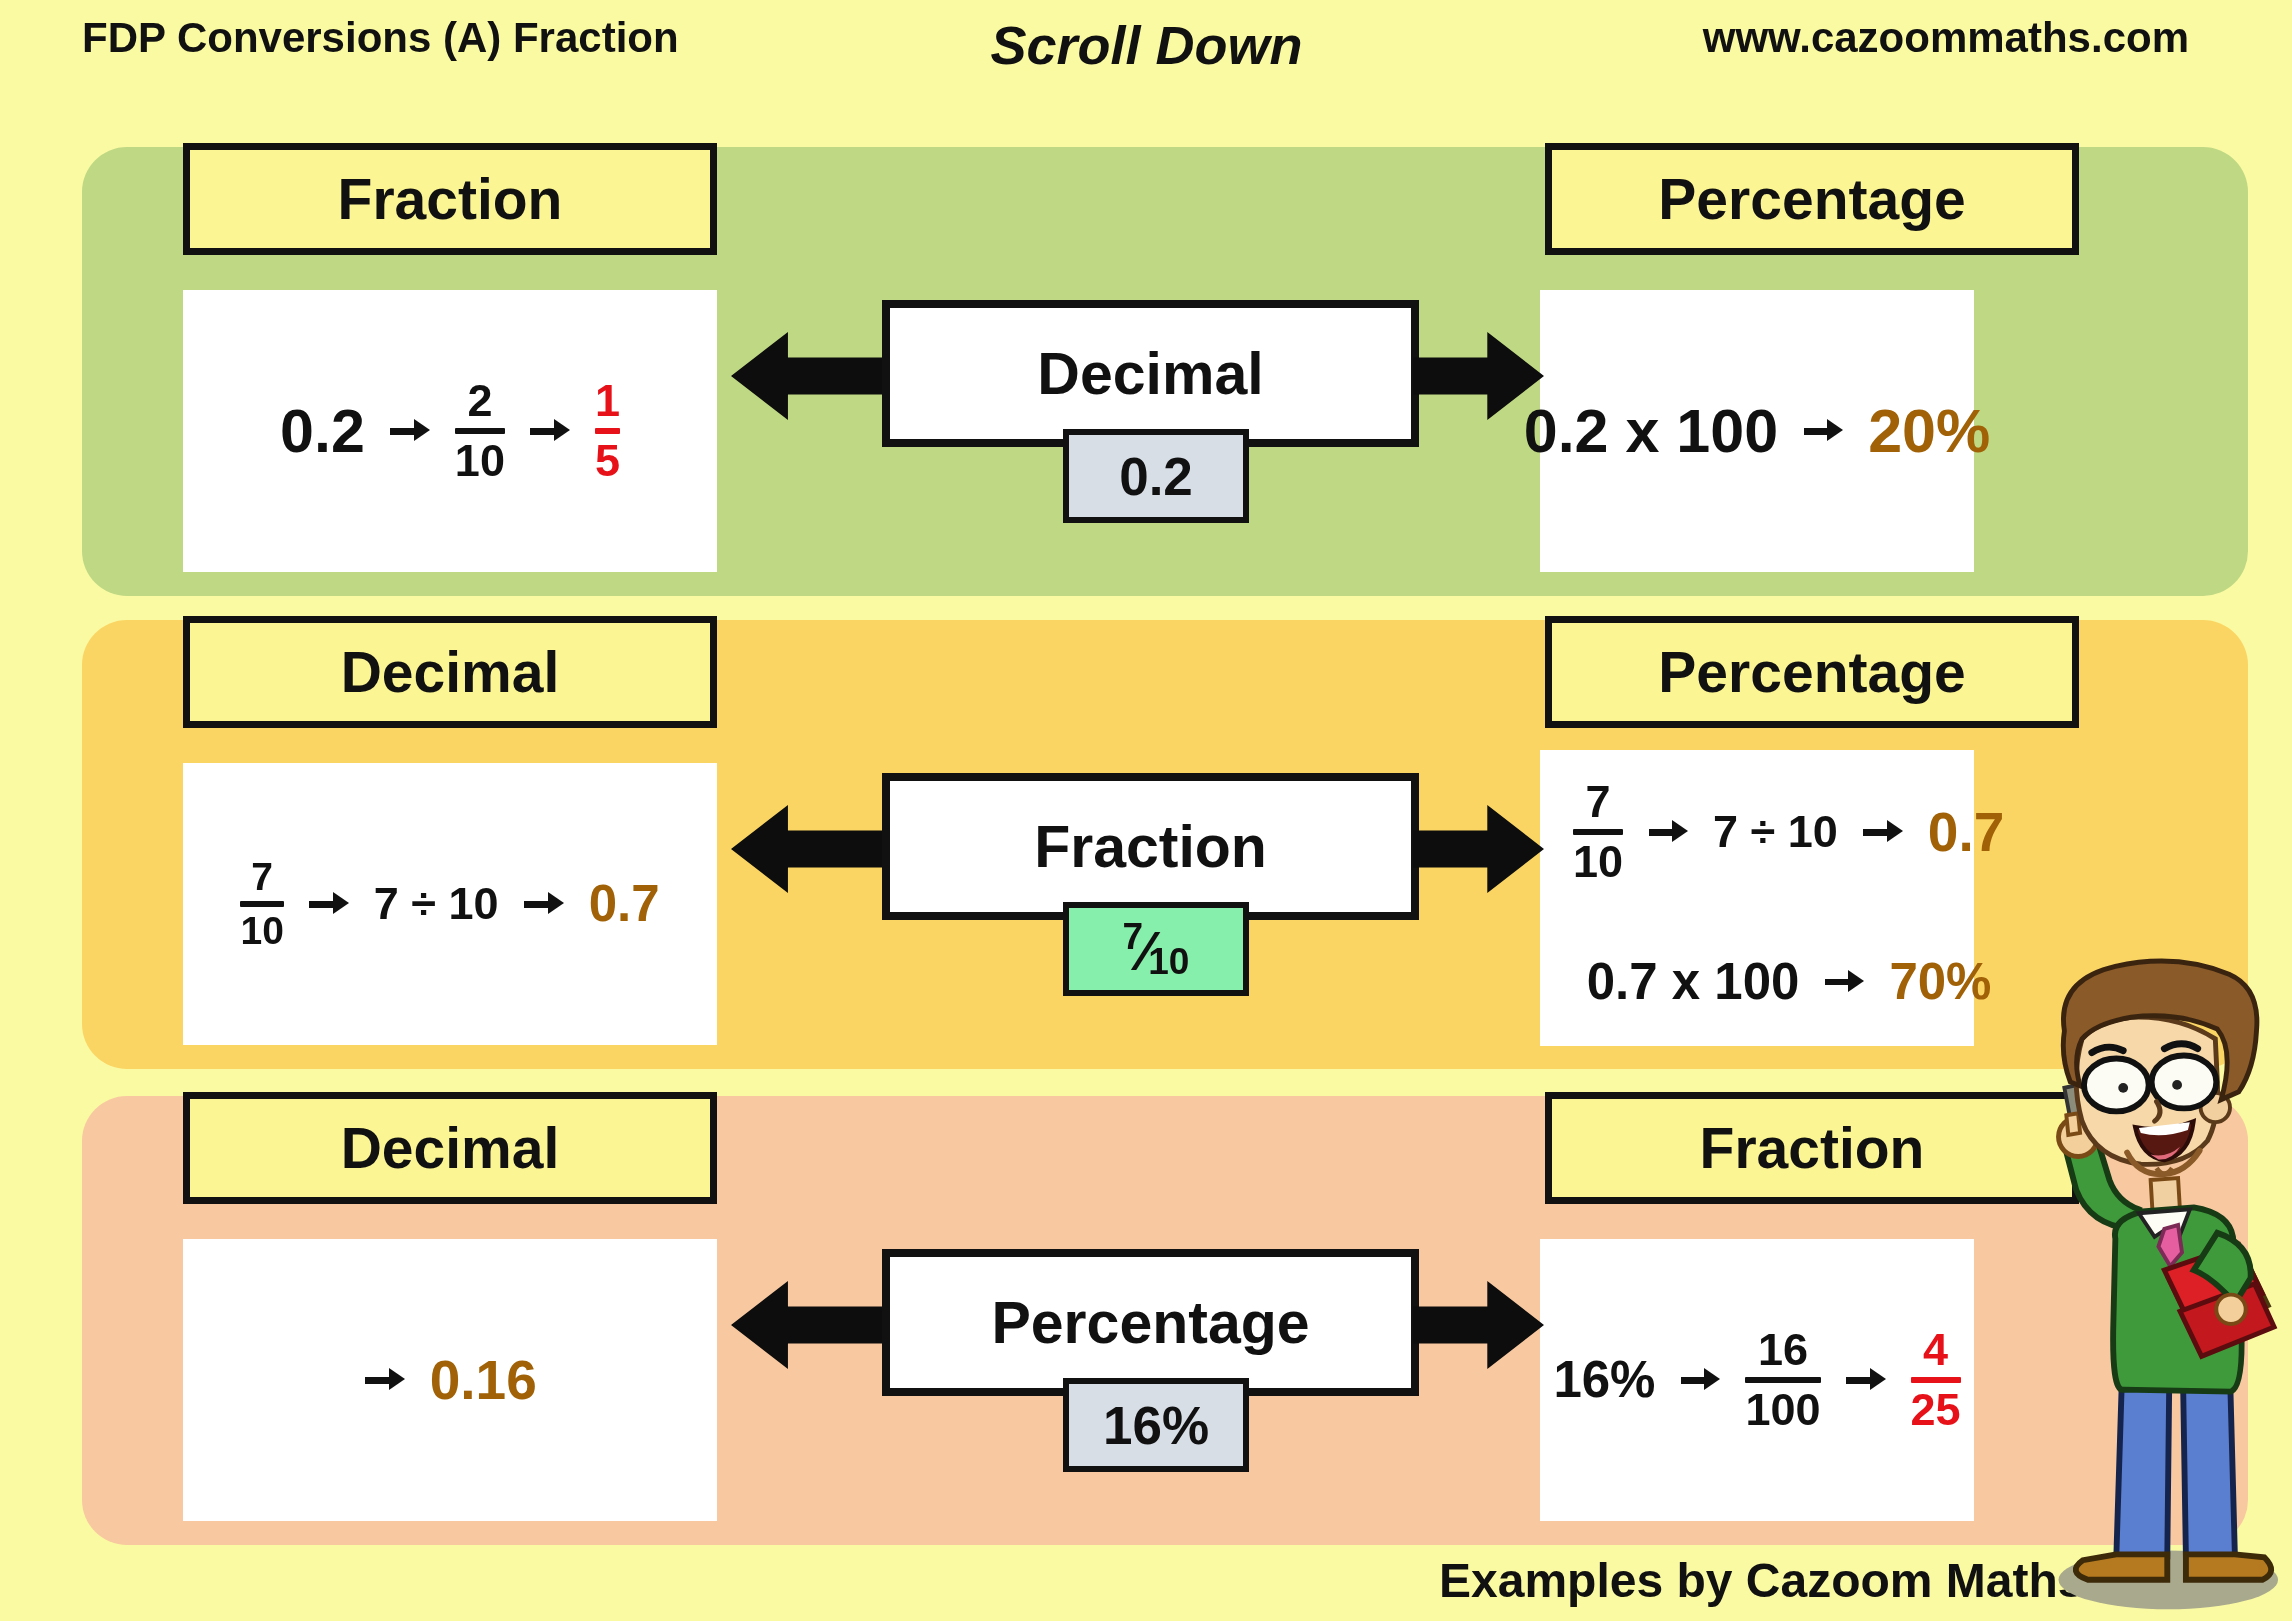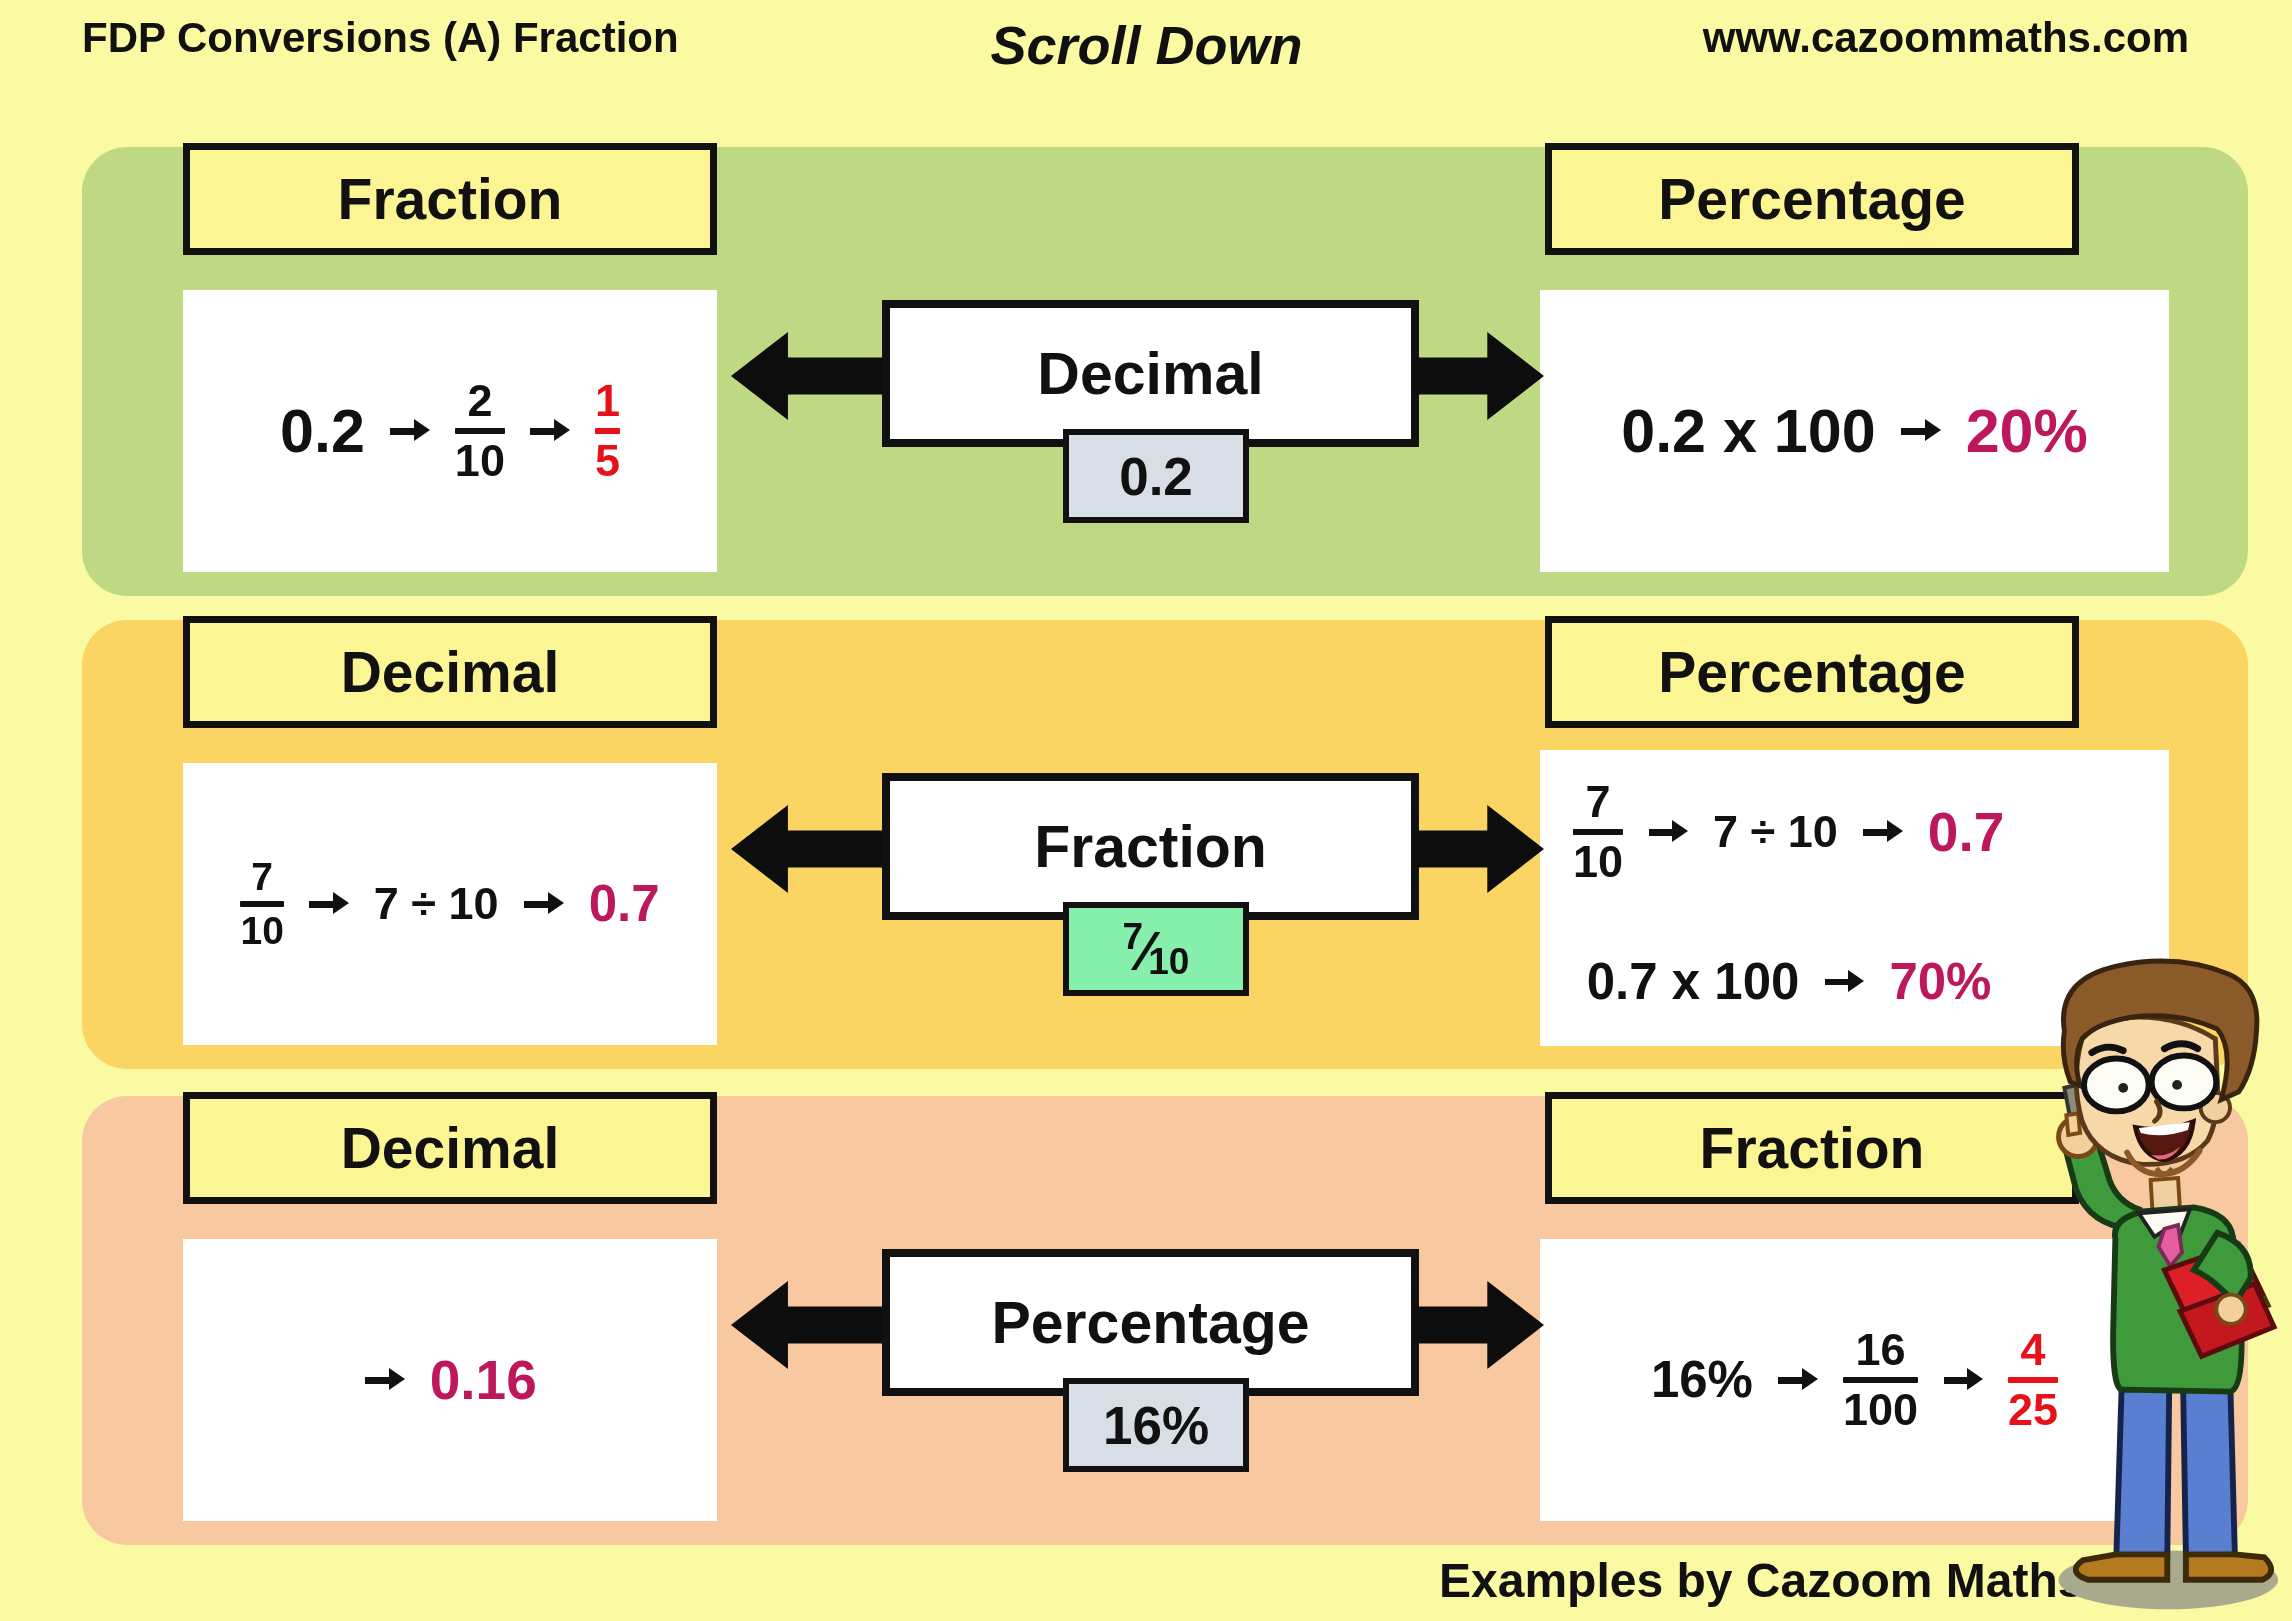--- a/index.html
+++ b/index.html
@@ -25,21 +25,21 @@
     font-size:57px;font-weight:bold;box-sizing:border-box;
   }
   .lbl-left{left:101px;}
   .lbl-right{left:1463px;}
   
   .wbox{
     position:absolute;background:#ffffff;display:flex;align-items:center;justify-content:center;
     box-sizing:border-box;
   }
   .wb-left{left:101px;top:143px;width:534px;height:282px;}
-  .wb-right{left:1458px;top:143px;width:629px;height:282px;}
+  .wb-right{left:1458px;top:143px;width:434px;height:282px;}
   .r2 .wb-right{top:130px;height:296px;flex-direction:column;align-items:flex-start;justify-content:space-between;padding:29px 15.7px 35px 33px;}
   
   .cbox{
     position:absolute;left:800px;top:153px;width:537px;height:147px;background:#fff;
     border:8.8px solid #111;display:flex;align-items:center;justify-content:center;
     font-size:59px;font-weight:bold;box-sizing:border-box;z-index:1;
   }
   .gbox{
     position:absolute;left:981px;top:282px;width:186px;height:94px;background:#d8dee6;
     border:6.9px solid #111;display:flex;align-items:center;justify-content:center;
@@ -52,21 +52,21 @@
   .blk.ar{left:1331px;width:131px;}
   
   .formula{display:flex;align-items:center;justify-content:center;gap:23.5px;}
   .formula.fleft{justify-content:flex-start;}
   .formula.indent{margin-left:13.7px;align-items:center;}
   .t{font-weight:bold;white-space:nowrap;}
   .fs62{font-size:61px;}
   .fs56{font-size:55px;}
   .fs52{font-size:51px;}
   .fs46{font-size:45px;}
-  .red{color:#be185d;}
+  .red{color:#a16207;}
   
   .mini-arrow{position:relative;display:inline-block;width:43px;height:25.5px;flex:none;}
   .mini-arrow::before{content:"";position:absolute;left:2px;top:9.8px;width:23.5px;height:6.9px;background:#111;}
   .mini-arrow::after{content:"";position:absolute;left:25.5px;top:1px;width:0;height:0;
     border-left:16.7px solid #111;border-top:11.8px solid transparent;border-bottom:11.8px solid transparent;}
   
   .frac{display:inline-flex;flex-direction:column;align-items:center;font-weight:bold;font-size:45px;line-height:1.02;flex:none;}
   .frac .bar{align-self:stretch;height:5.9px;background:currentColor;margin:3.9px 0;border-radius:1px;}
   .frac.sm{font-size:39px;}
   .frac.red{color:#e71219;}

